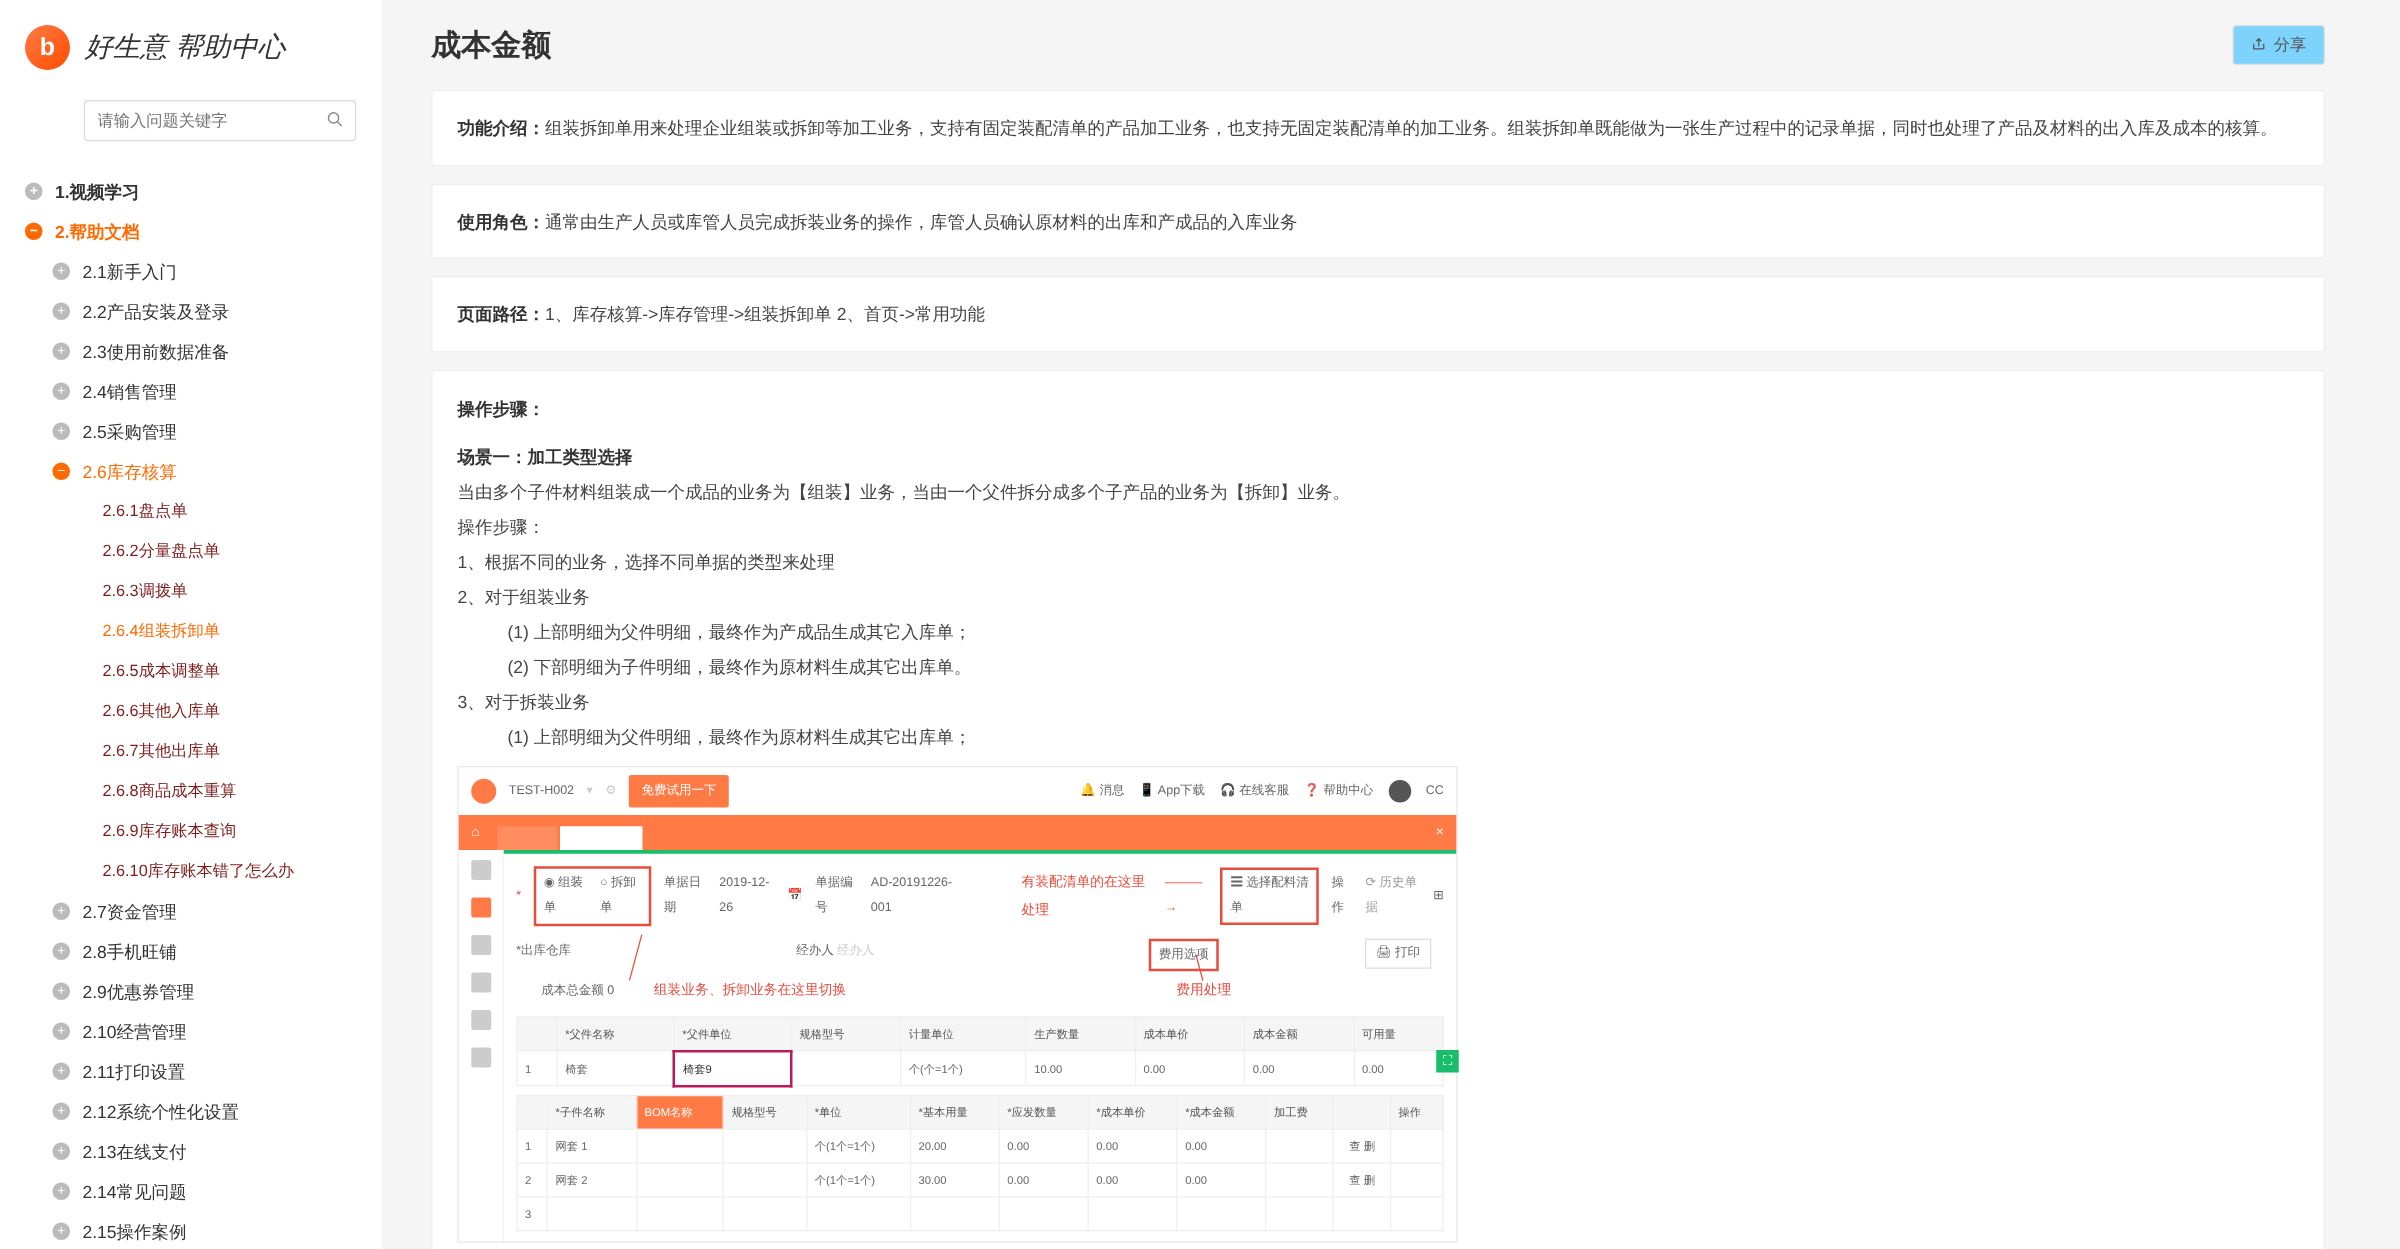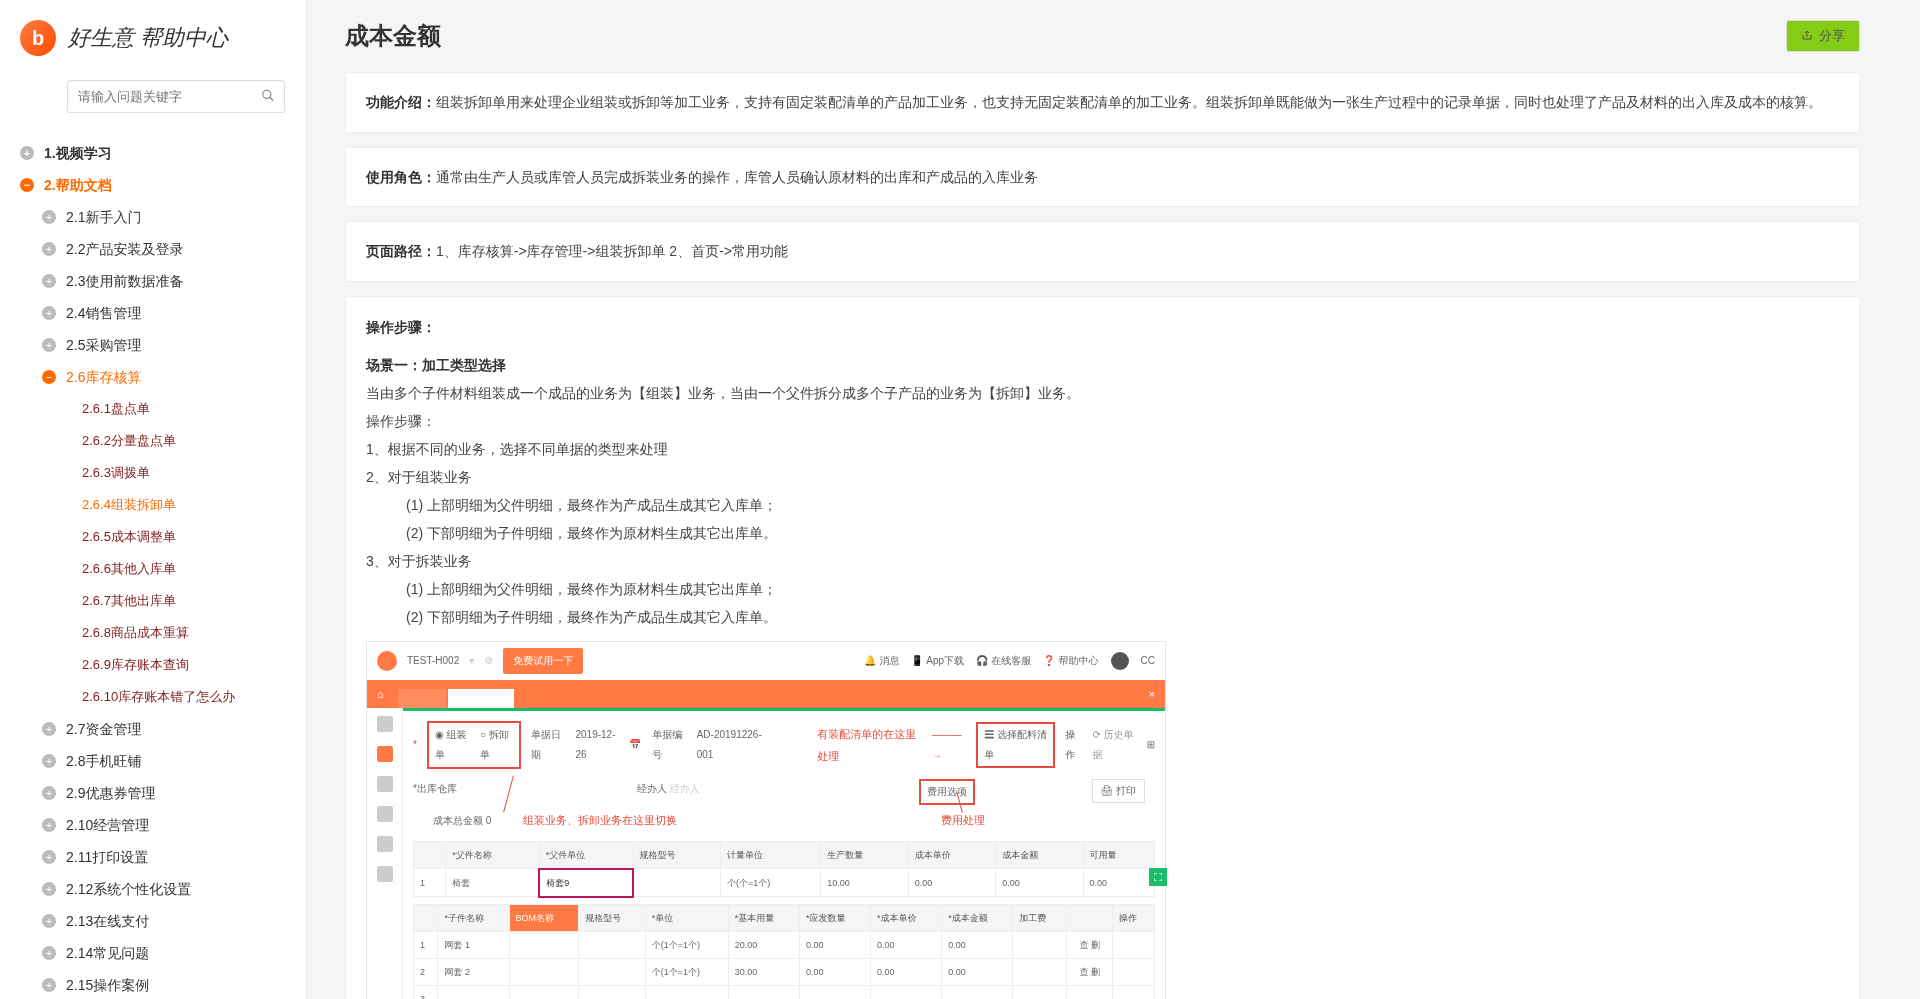--- a/index.html
+++ b/index.html
@@ -19,21 +19,21 @@
 .nav-l2 { display: flex; align-items: center; gap: 10px; padding-left: 22px; font-size: 14px; color: #333; }
 .nav-l2.active { color: #ff6a00; }
 .nav-l3 { padding-left: 62px; font-size: 13px; color: #7f1d1d; }
 .nav-l3.active { color: #ff6a00; }
 .toggle { width: 14px; height: 14px; border-radius: 50%; display: inline-flex; align-items: center; justify-content: center; font-size: 11px; color: #fff; flex-shrink: 0; line-height: 1; }
 .toggle.plus { background: #bbb; }
 .toggle.minus { background: #ff6a00; }
 .main { flex: 1; padding: 20px 60px 20px 40px; overflow-y: auto; }
 .title-row { display: flex; justify-content: space-between; align-items: center; margin-bottom: 20px; }
 .page-title { font-size: 24px; font-weight: bold; color: #333; }
-.share-btn { border: 1px solid #ddd; background: #84cc16; padding: 6px 14px; border-radius: 3px; font-size: 13px; color: #555; cursor: pointer; display: flex; align-items: center; gap: 6px; }
+.share-btn { border: 1px solid #ddd; background: #7dd3fc; padding: 6px 14px; border-radius: 3px; font-size: 13px; color: #555; cursor: pointer; display: flex; align-items: center; gap: 6px; }
 .card { background: #fff; border: 1px solid #eee; border-radius: 2px; padding: 16px 20px; margin-bottom: 14px; line-height: 1.9; font-size: 14px; color: #444; }
 .card .label { font-weight: bold; color: #333; }
 .op-steps { background: #fff; border: 1px solid #eee; border-radius: 2px; padding: 16px 20px; line-height: 2.0; font-size: 14px; color: #444; }
 .op-steps .bold { font-weight: bold; color: #333; }
 .op-steps .indent1 { padding-left: 0; }
 .op-steps .indent2 { padding-left: 40px; }
 .shot { margin-top: 10px; border: 1px solid #e5e5e5; background: #fafafa; width: 800px; font-size: 10px; color: #666; }
 .shot-top { display: flex; align-items: center; justify-content: space-between; padding: 6px 10px; background: #fff; }
 .shot-top-left { display: flex; align-items: center; gap: 10px; }
 .shot-logo { width: 20px; height: 20px; border-radius: 50%; background: #ff7a45; }
@@ -193,21 +193,20 @@
       <div class="bold">操作步骤：</div>
       <div class="bold" style="margin-top:10px">场景一：加工类型选择</div>
       <div>当由多个子件材料组装成一个成品的业务为【组装】业务，当由一个父件拆分成多个子产品的业务为【拆卸】业务。</div>
       <div>操作步骤：</div>
       <div class="indent1">1、根据不同的业务，选择不同单据的类型来处理</div>
       <div class="indent1">2、对于组装业务</div>
       <div class="indent2">(1) 上部明细为父件明细，最终作为产成品生成其它入库单；</div>
       <div class="indent2">(2) 下部明细为子件明细，最终作为原材料生成其它出库单。</div>
       <div class="indent1">3、对于拆装业务</div>
       <div class="indent2">(1) 上部明细为父件明细，最终作为原材料生成其它出库单；</div>
-      <div class="indent2">(2) 下部明细为子件明细，最终作为产成品生成其它入库单。</div>
 
       <div class="shot">
         <div class="shot-top">
           <div class="shot-top-left">
             <div class="shot-logo"></div>
             <span>TEST-H002</span>
             <span style="color:#ccc">▾</span>
             <span style="color:#ccc">⚙</span>
             <span class="shot-btn-orange">免费试用一下</span>
           </div>

